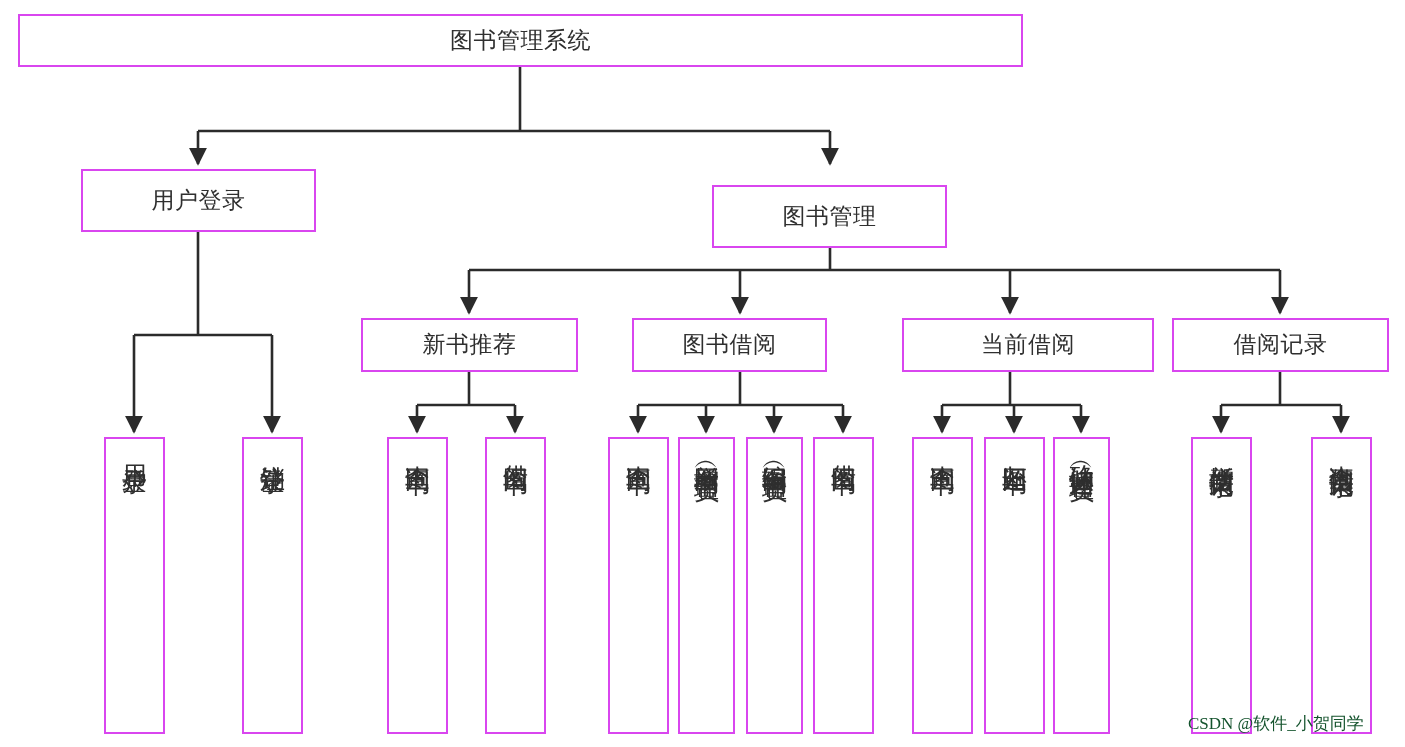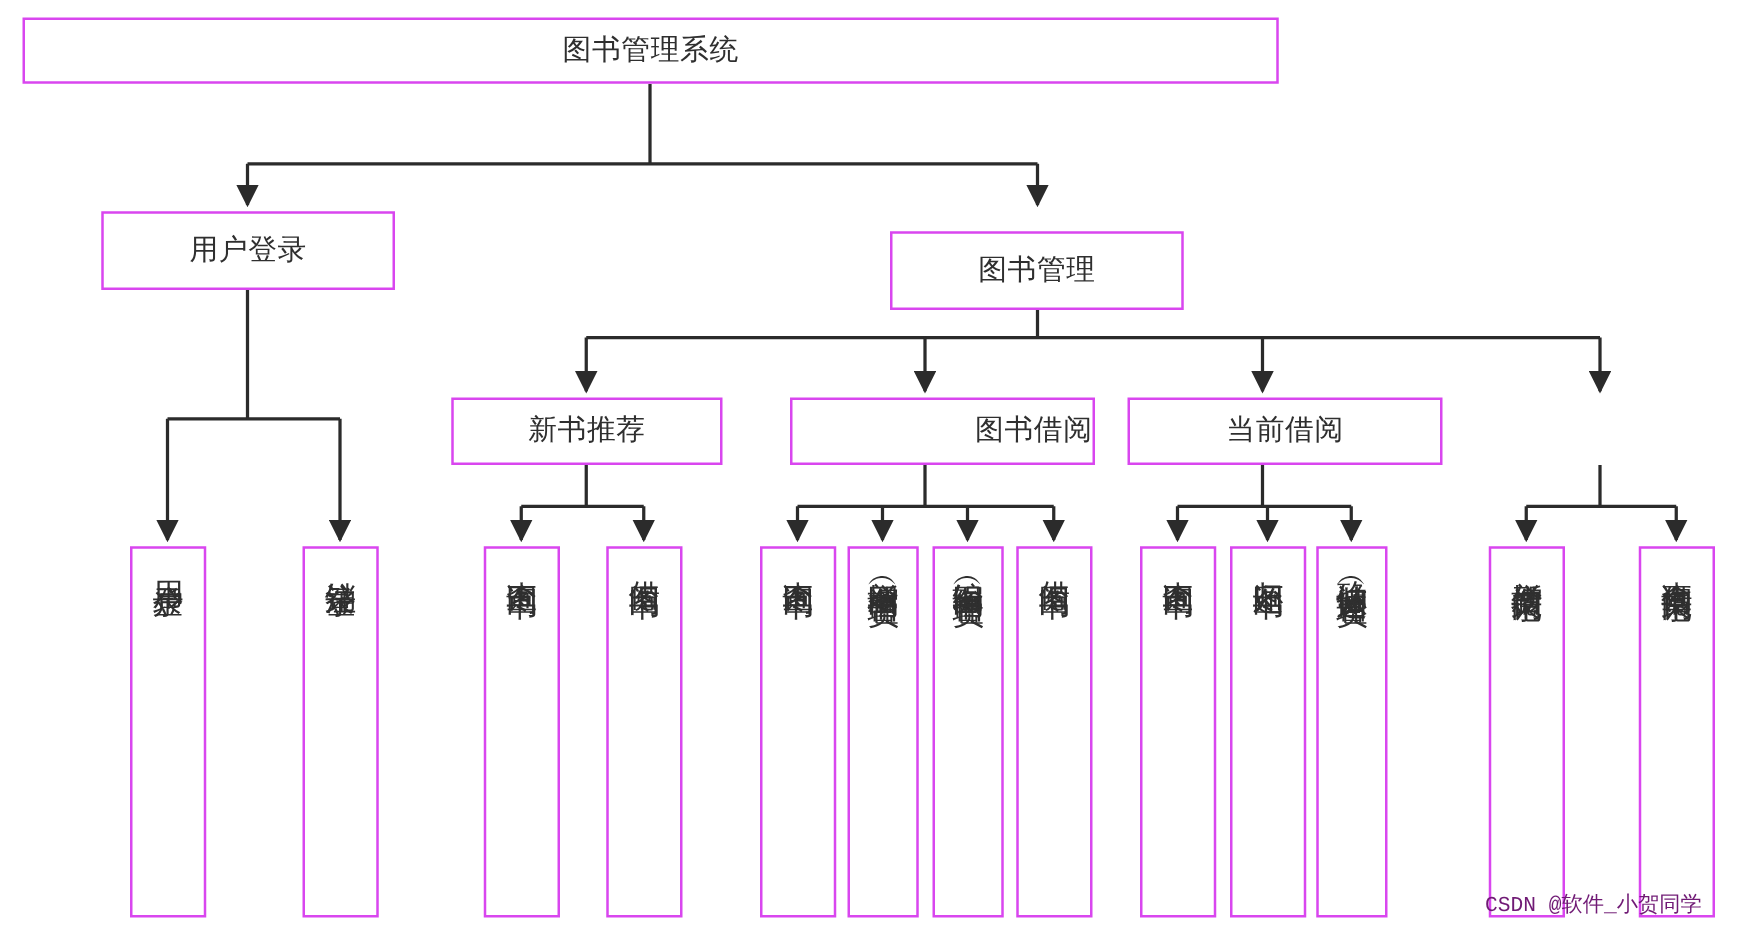--- a/index.html
+++ b/index.html
@@ -64,24 +64,24 @@
     white-space: nowrap;
   }
   .node.v.tall .label {
     font-size: 25px;
   }
   #watermark {
     position: absolute;
     left: 1188px;
     top: 712px;
     font-size: 17px;
-    color: #701a75;
+    color: #14532d;
     white-space: nowrap;
     z-index: 3;
-    font-family: Liberation Mono, monospace;
+    font-family: Liberation Serif, serif;
   }
 </style>
 </head>
 <body>
 
 <div id="canvas">
 
   <svg id="edges" viewBox="0 0 1405 747" xmlns="http://www.w3.org/2000/svg">
     <defs>
       <marker id="arrow" viewBox="0 0 10 10" refX="9" refY="5" markerWidth="7" markerHeight="7" orient="auto-start-reverse">
@@ -139,26 +139,29 @@
   <div class="node h" style="left:81px; top:169px; width:235px; height:63px;">
     <span class="label">用户登录</span>
   </div>
   <div class="node h" style="left:712px; top:169px; width:235px; height:63px;margin-top:16px;">
     <span class="label">图书管理</span>
   </div>
 
   <div class="node h" style="left:361px; top:318px; width:217px; height:54px;">
     <span class="label">新书推荐</span>
   </div>
-  <div class="node h" style="left:632px; top:318px; width:244px; height:54px;justify-content:flex-end;">
+  <div class="node h" style="left:632px; top:318px; width:195px; height:54px;">
     <span class="label">图书借阅</span>
   </div>
   <div class="node h" style="left:902px; top:318px; width:252px; height:54px;">
     <span class="label">当前借阅</span>
   </div>
+  <div class="node h" style="left:1172px; top:318px; width:217px; height:54px;">
+    <span class="label">借阅记录</span>
+  </div>
 
   <div class="node v" style="left:104px; top:437px; width:61px; height:297px;">
     <span class="label">用户登录</span>
   </div>
   <div class="node v" style="left:242px; top:437px; width:61px; height:297px;">
     <span class="label">注销登录</span>
   </div>
 
   <div class="node v" style="left:387px; top:437px; width:61px; height:297px;">
     <span class="label">查询图书</span>

